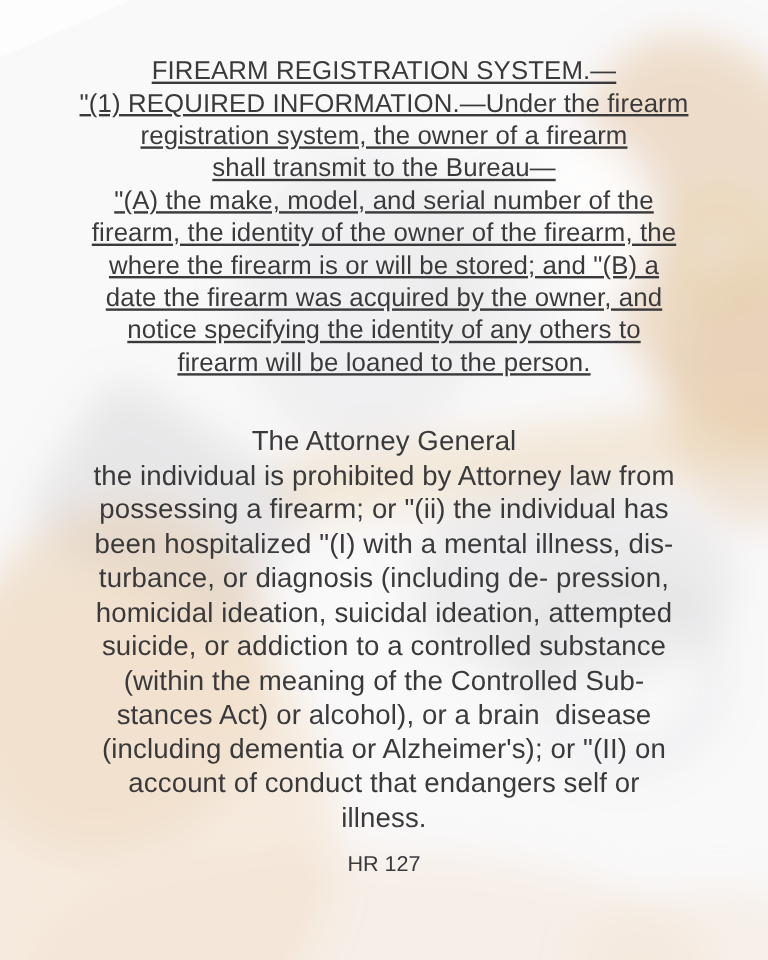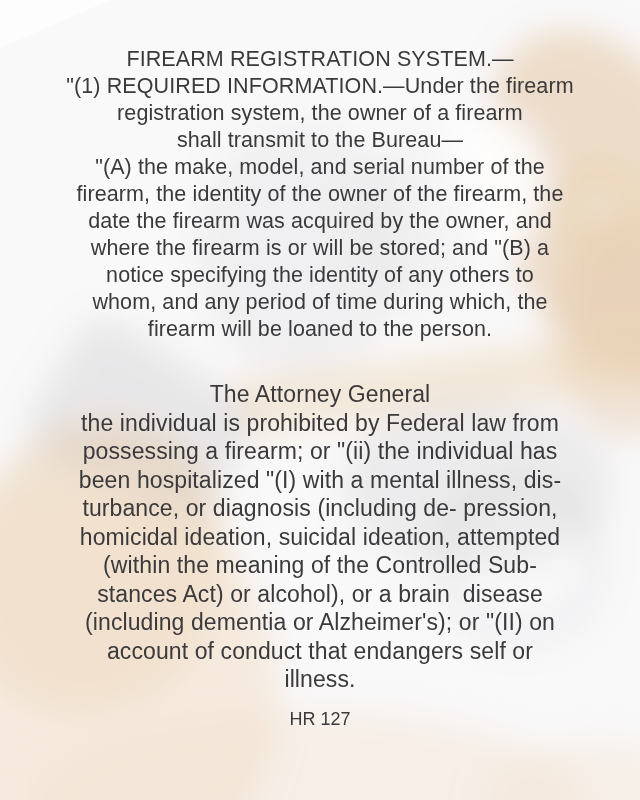--- a/index.html
+++ b/index.html
@@ -33,20 +33,21 @@
     width: 100%;
   }
   .block .line, .block .heading-line {
     white-space: pre;        
     text-align: center;
   }
   .block1 {
     font-size: 21.5px;
     line-height: 27px;
     letter-spacing: 0.1px;
+    text-decoration: underline;
   }
   .block2 {
     font-size: 23px;
     line-height: 28.5px;
     margin-top: 37px;
     letter-spacing: 0.1px;
   }
   .bill-number {
     margin-top: 11px;
     font-size: 18px;
@@ -89,35 +90,35 @@
   <div class="text-layer">
 
     <div class="block block1">
       <div class="heading-line">FIREARM REGISTRATION SYSTEM.—</div>
       <div>
           <div class="line">"(1) REQUIRED INFORMATION.—Under the firearm</div>
           <div class="line">registration system, the owner of a firearm</div>
           <div class="line">shall transmit to the Bureau—</div>
           <div class="line">"(A) the make, model, and serial number of the</div>
           <div class="line">firearm, the identity of the owner of the firearm, the</div>
+          <div class="line">where the firearm is or will be stored; and "(B) a</div>
           <div class="line">date the firearm was acquired by the owner, and</div>
-          <div class="line">where the firearm is or will be stored; and "(B) a</div>
           <div class="line">notice specifying the identity of any others to</div>
-          <div class="line">whom, and any period of time during which, the</div>
           <div class="line">firearm will be loaned to the person.</div>
         </div>
     </div>
 
     <div class="block block2">
         <div class="line">The Attorney General</div>
-        <div class="line">the individual is prohibited by Federal law from</div>
+        <div class="line">the individual is prohibited by Attorney law from</div>
         <div class="line">possessing a firearm; or "(ii) the individual has</div>
         <div class="line">been hospitalized "(I) with a mental illness, dis-</div>
         <div class="line">turbance, or diagnosis (including de- pression,</div>
         <div class="line">homicidal ideation, suicidal ideation, attempted</div>
+        <div class="line">suicide, or addiction to a controlled substance</div>
         <div class="line">(within the meaning of the Controlled Sub-</div>
         <div class="line">stances Act) or alcohol), or a brain  disease</div>
         <div class="line">(including dementia or Alzheimer's); or "(II) on</div>
         <div class="line">account of conduct that endangers self or</div>
         <div class="line">illness.</div>
       </div>
 
     <div class="bill-number">HR 127</div>
 
   </div>

